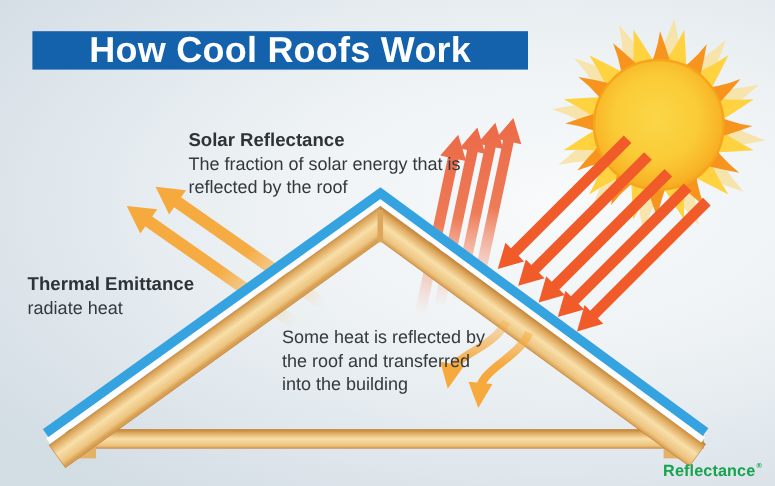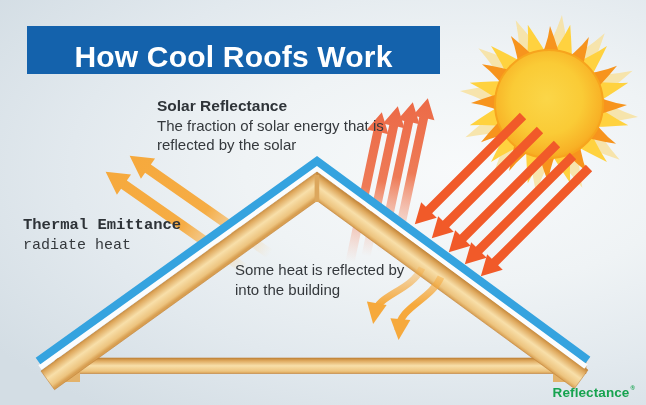--- a/index.html
+++ b/index.html
@@ -3,31 +3,31 @@
 <meta charset="utf-8">
 <style>
   * { margin: 0; padding: 0; box-sizing: border-box; }
   body { font-family: "Liberation Sans", sans-serif; background: #888; }
   .stage {
     position: relative; width: 646px; height: 405px; overflow: hidden;
     background: radial-gradient(ellipse 90% 75% at 72% 42%, #F8FAFB 0%, #EFF3F5 38%, #E2E9EE 68%, #D3DDE4 100%);
   }
   .art { position: absolute; left: 0; top: 0; }
   .banner {
-    position: absolute; left: 27px; top: 26px; width: 413px; height: 48px;
-    background: #1462AC; display: flex; align-items: flex-end; justify-content: center;
+    position: absolute; left: 27px; top: 26px; width: 413px; height: 32px;
+    background: #1462AC; display: flex; align-items: flex-start; justify-content: center;
   }
   .banner span {
     color: #FFFFFF; font-size: 30px; font-weight: bold; letter-spacing: 0.2px;
     white-space: nowrap;
   }
-  .label { position: absolute; color: #35393D; font-size: 15px; line-height: 19.5px; }
+  .label { position: absolute; color: #35393D; font-size: 15px; line-height: 19.5px; margin-top: 12px; }
   .label .h { font-weight: bold; font-size: 15.5px; color: #2E3338; }
   .lbl-solar { left: 157px; top: 96px; }
-  .lbl-thermal { left: 23px; top: 216px; font-family: Liberation Mono, monospace; }
+  .lbl-thermal { left: 23px; top: 216px; }
   .lbl-absorb { left: 235px; top: 260px; }
   .logo {
     position: absolute; right: 11px; bottom: 5px;
     color: #17A34F; font-weight: bold; font-size: 13.5px; letter-spacing: 0.1px;
   }
   .logo sup { font-size: 6px; vertical-align: 7px; margin-left: 1px; }
 </style>
 </head>
 <body>
 
@@ -168,30 +168,31 @@
     </g>
   </svg>
 
   <div class="banner">
     <span>How Cool Roofs Work</span>
   </div>
 
   <div class="label lbl-solar">
     <div class="h">Solar Reflectance</div>
     <div>The fraction of solar energy that is</div>
-    <div>reflected by the solar</div>
+    <div>reflected by the roof</div>
   </div>
 
   <div class="label lbl-thermal">
     <div class="h">Thermal Emittance</div>
     <div>radiate heat</div>
   </div>
 
   <div class="label lbl-absorb">
     <div>Some heat is reflected by</div>
+    <div>the roof and transferred</div>
     <div>into the building</div>
   </div>
 
   <div class="logo">
     <span>Reflectance</span><sup>®</sup>
   </div>
 
 </div>
 
 </body></html>

